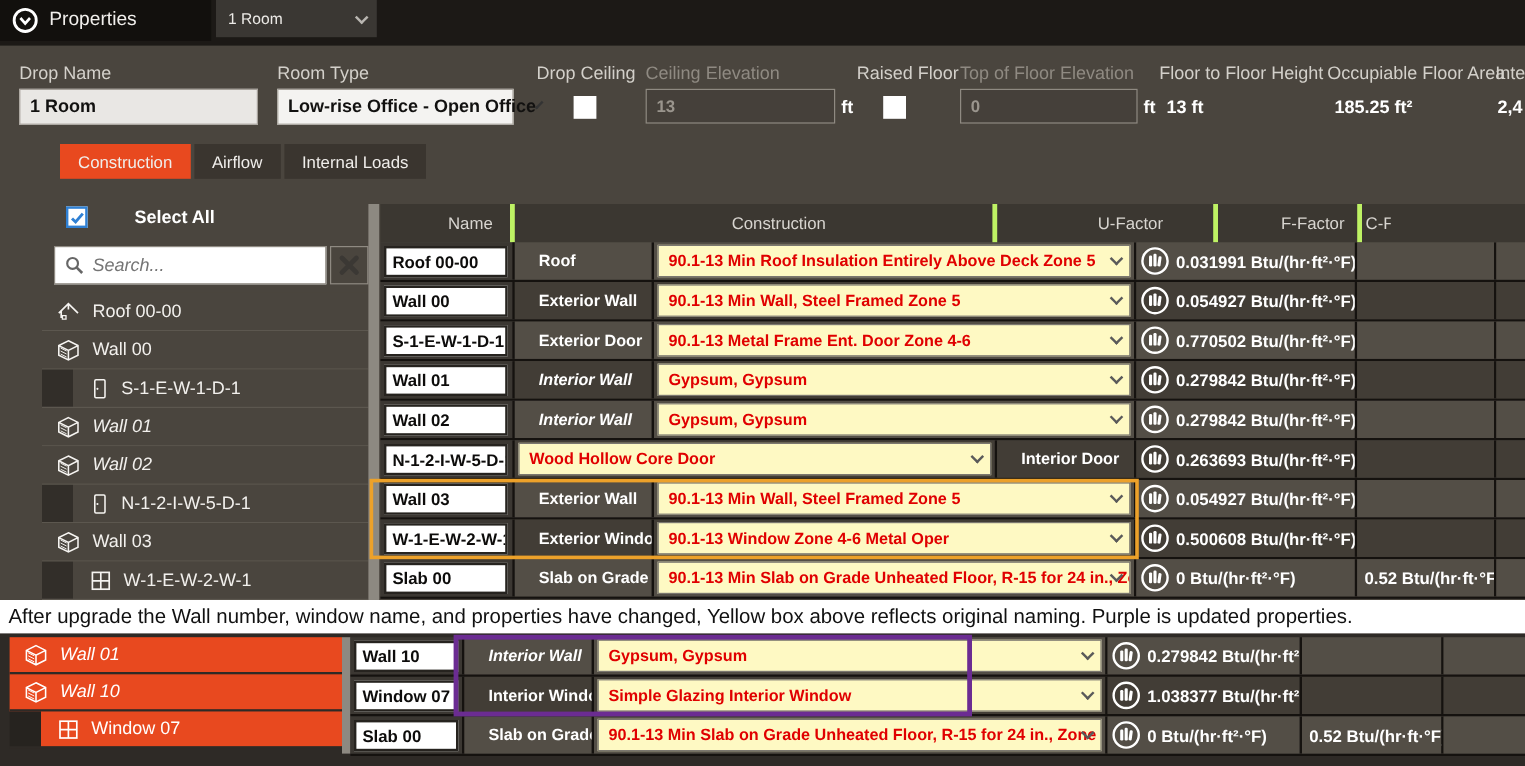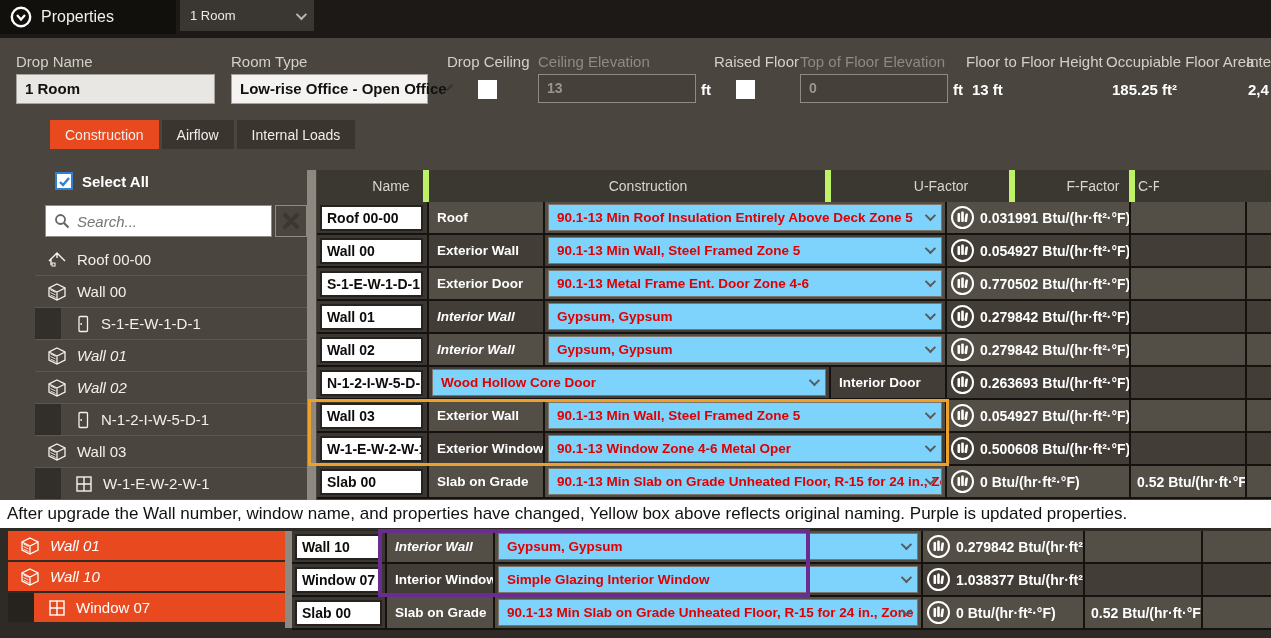--- a/index.html
+++ b/index.html
@@ -35,52 +35,52 @@
   .val { position:absolute; color:#ffffff; font-weight:bold; font-size:15px; white-space:nowrap; }
   
   .tabs { position:absolute; left:50px; top:120px; display:flex; gap:3px; }
   .tab { height:29px; padding:0 15px; background:#3a352f; color:#f0eeeb; font-size:14px;
     display:flex; align-items:center; cursor:default; }
   .tab.active { background:#e8491f; }
   
   .selectall { position:absolute; left:55px; top:172px; display:flex; align-items:center; gap:9px; }
   .selectall .box { width:18px; height:18px; background:#fff; border:2px solid #2f80d4;
     display:flex; align-items:center; justify-content:center; }
-  .selectall .label { color:#fff; font-weight:bold; font-size:15px; }
+  .selectall .label { color:#fff; font-weight:bold; font-size:15px;margin-left:30px; }
   .searchwrap { position:absolute; left:45px; top:205px; width:262px; height:32px; display:flex; gap:3px; }
   .searchbox { flex:1; background:#fff; border:1px solid #8f8a82; display:flex; align-items:center;
     gap:7px; padding-left:8px; }
   .searchbox input { border:none; outline:none; background:transparent; font-style:italic;
     font-size:15px; color:#555; width:100%; font-family:"Liberation Sans",sans-serif; }
   .clearbtn { width:32px; height:32px; background:#4a453e; border:1px solid #8f8a82;
     display:flex; align-items:center; justify-content:center; cursor:default; }
   .tree { position:absolute; left:35px; top:244px; width:272px; }
   .tree-item { height:32px; background:#4a453e; border-bottom:1px solid #5c574f;
     display:flex; align-items:center; gap:10px; padding-left:12px; color:#f2f0ed; font-size:15px; }
   .tree-item.child { background: linear-gradient(to right, #322e29 0 26px, #4a453e 26px); padding-left:40px; }
   .tree-item.italic .tlabel { font-style:italic; }
   .scrollstrip { position:absolute; background:#8d8981; }
   
   .table { position:absolute; left:317px; top:170px; width:954px; }
   .thead { display:flex; height:32px; background:#3b3731; }
   .thead .hcell { color:#d8d5d0; font-size:14px; display:flex; align-items:center;
-    justify-content:center; border-right:6px solid #bef264; overflow:hidden; white-space:nowrap;padding-left:42px; }
+    justify-content:center; border-right:4px solid #bef264; overflow:hidden; white-space:nowrap;padding-left:42px; }
   .trow { display:flex; height:33px; border-bottom:2px solid #15120f; }
   .tbody .trow:nth-child(odd)  { --row:#534e46; }
   .tbody .trow:nth-child(even) { --row:#423d36; }
   .cell { border-right:2px solid #15120f; background:var(--row); display:flex; align-items:center; overflow:hidden; }
   .c-name  { width:112px; background:#3b3732; }
-  .c-type  { width:116px; padding-left:8px; color:#fff; font-weight:bold; font-size:13.5px; white-space:nowrap; }
+  .c-type  { width:116px; padding-left:20px; color:#fff; font-weight:bold; font-size:13.5px; white-space:nowrap; }
   .c-con   { width:402px; padding:3px; }
   .c-u     { width:184px; gap:5px; padding-left:3px; color:#fff; font-weight:bold; font-size:14px; white-space:nowrap; }
   .c-f     { width:116px; padding-left:6px; color:#fff; font-weight:bold; font-size:14px; white-space:nowrap; }
   .c-c     { width:24px; border-right:none; }
   .name-box { margin-left:3px; width:103px; height:26px; background:#fff; border:2px solid #26231f;
     color:#0d0c0b; font-weight:bold; font-size:14px; line-height:22px; padding-left:5px; white-space:nowrap; overflow:hidden; }
-  .con-dd { position:relative; width:100%; height:27px; background:#7dd3fc; border:1px solid #7b776f;
+  .con-dd { position:relative; width:100%; height:27px; background:#fef9c3; border:1px solid #7b776f;
     color:#e00000; font-weight:bold; font-size:13.5px; line-height:25px; padding:0 20px 0 8px;
     white-space:nowrap; overflow:hidden; }
   .con-dd .chev { position:absolute; right:8px; top:8px; border-color:#5a5a5a; }
   .c-type.italic { font-style:italic; }
   .ubtn { flex:0 0 auto; width:25px; height:25px; cursor:default; }
   
   .btable { position:absolute; left:292px; top:531px; width:979px; }
   .btable .c-name { width:95px; }
   .btable .name-box { width:87px; }
   .btable .c-type { width:108px; }

